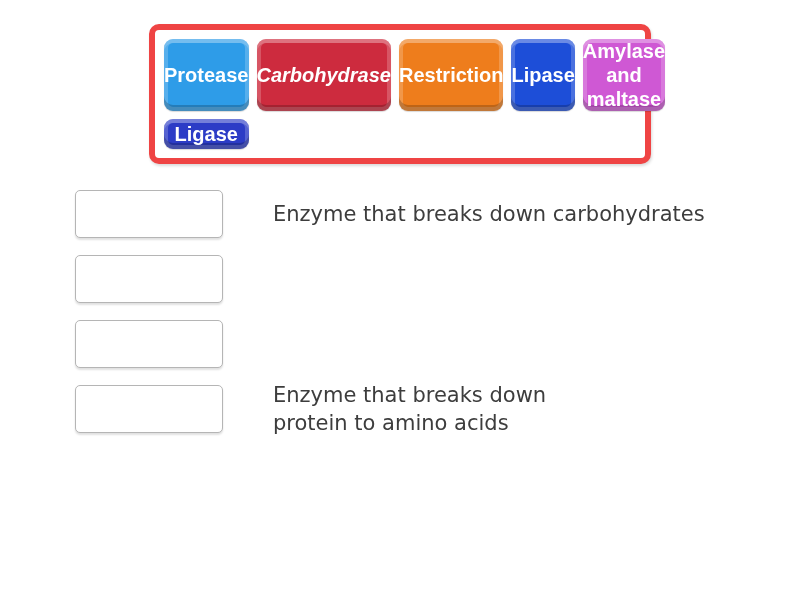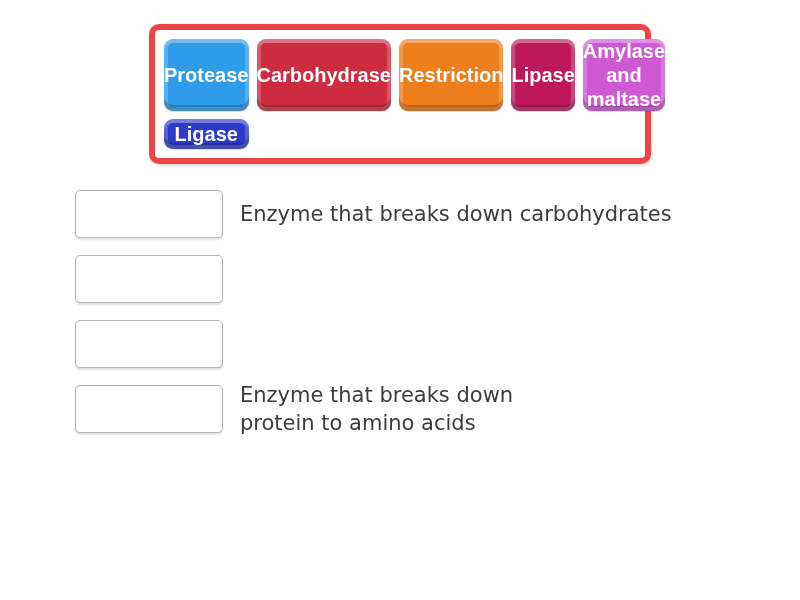--- a/index.html
+++ b/index.html
@@ -59,20 +59,21 @@
     top: 190px;
     display: flex;
     flex-direction: column;
     gap: 17px;
   }
 
   .row {
     display: flex;
     align-items: center;
     height: 48px;
+    gap: 33px;
   }
 
   .answer-slot {
     flex: none;
     width: 148px;
     height: 48px;
     box-sizing: border-box;
     background: #ffffff;
     border: 1px solid #b5b5b5;
     border-radius: 5px;
@@ -87,23 +88,23 @@
     line-height: 28px;
     color: #3d3d3d;
     white-space: pre-line;
   }
 </style>
 </head>
 <body>
 
 <div class="word-bank">
   <div class="tile" style="background-color: rgb(46, 156, 232);">Protease</div>
-  <div class="tile" style="background-color: rgb(205, 43, 62);">Carbohydrase</div>
+  <div class="tile" style="background-color: rgb(205, 43, 62); font-style: italic;">Carbohydrase</div>
   <div class="tile" style="background-color: rgb(238, 125, 28);">Restriction</div>
-  <div class="tile" style="background-color: #be185d;">Lipase</div>
+  <div class="tile" style="background-color: #1d4ed8;">Lipase</div>
   <div class="tile" style="background-color: rgb(207, 88, 212);">Amylase
 and maltase</div>
   <div class="tile" style="background-color: rgb(44, 60, 198); text-align: right;">Ligase</div>
 </div>
 
 <div class="rows">
   <div class="row">
     <div class="answer-slot"></div>
     <div class="clue">Enzyme that breaks down carbohydrates</div>
   </div>

